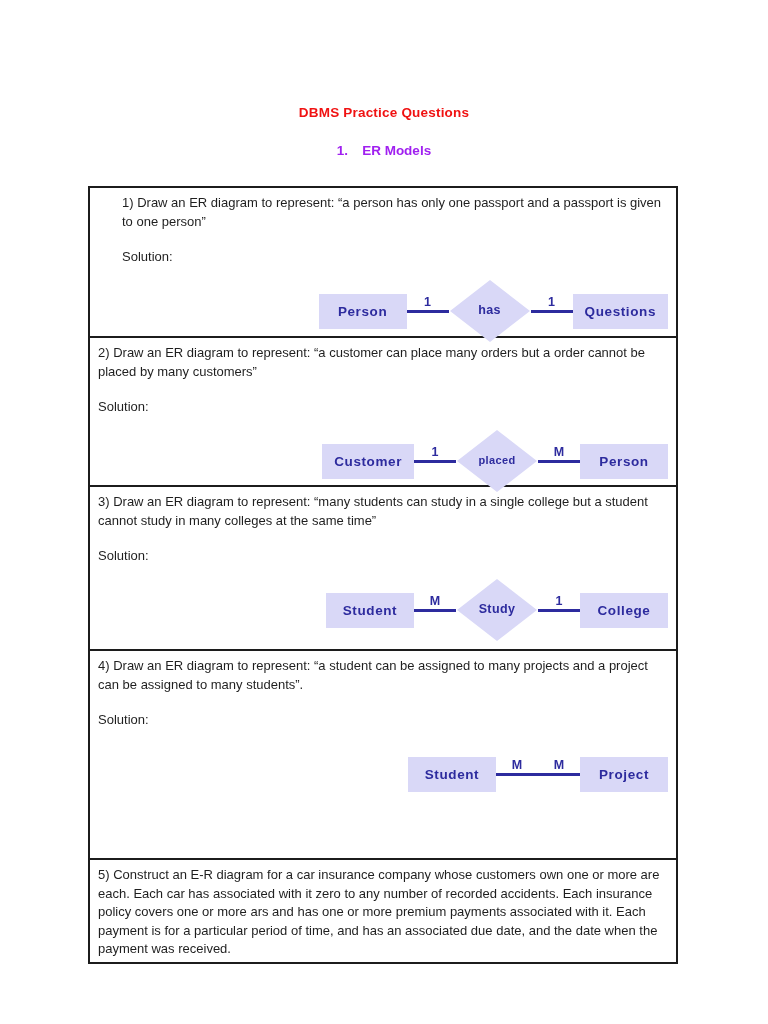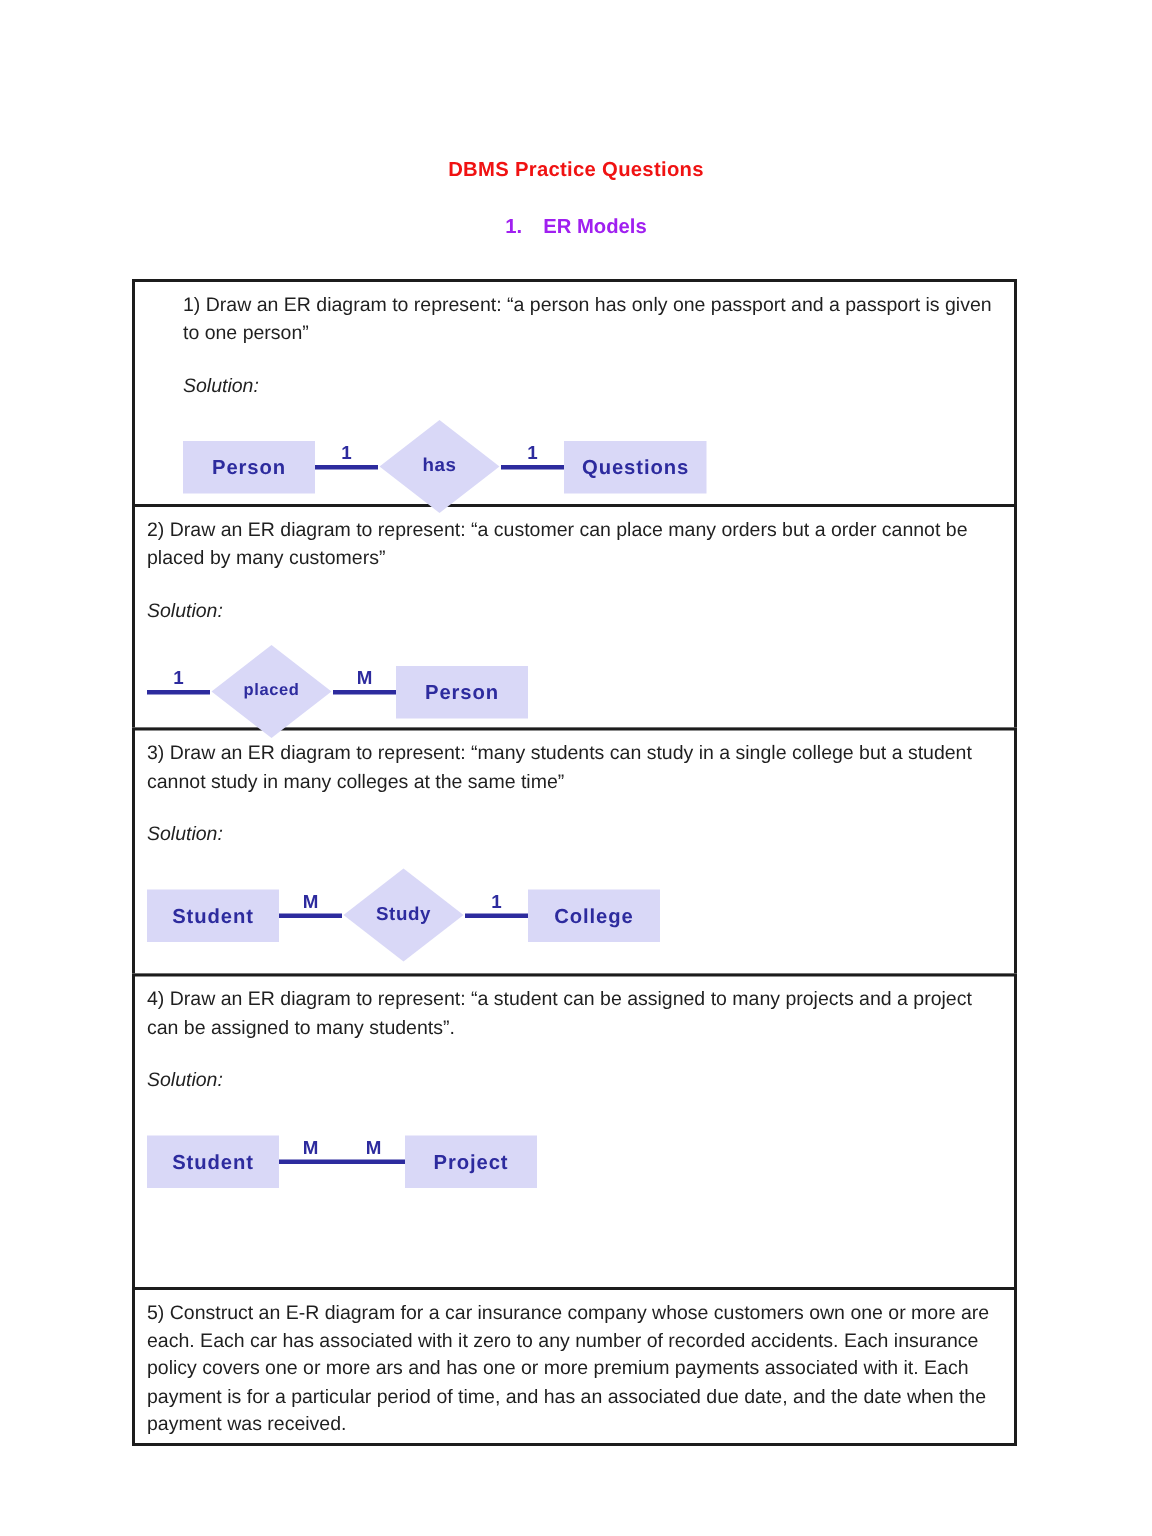--- a/index.html
+++ b/index.html
@@ -18,24 +18,24 @@
     font-size:13.5px;font-weight:bold;color:var(--section-purple,#a020f0);
   }
   .content{position:absolute;top:186px;left:88px;width:590px;}
   .qbox{
     box-sizing:border-box;border:2px solid var(--border,#1c1c1c);
     padding:6px 8px 0 8px;background:#fff;
   }
   .qbox + .qbox{margin-top:-2px;}
   .q1{height:152px;padding-left:32px;} .q2{height:151px;} .q3{height:166px;} .q4{height:211px;} .q5{height:106px;}
   .qtext{font-size:13px;line-height:18.5px;}
-  .solution{font-size:13px;line-height:18px;margin-top:17px;font-style:italic;}
+  .solution{font-size:13px;line-height:18px;margin-top:17px;}
   
   .diagram{
-    margin-top:13px;display:flex;justify-content:flex-start;align-items:center;
+    margin-top:13px;display:flex;justify-content:flex-end;align-items:center;
     height:64px;color:var(--diagram-ink,#2d2b9e);
   }
   .entity{
     min-width:88px;height:35px;box-sizing:border-box;padding:0 12px;
     background:var(--diagram-fill,#d9d8f7);
     display:flex;align-items:center;justify-content:center;
     font-size:13.5px;font-weight:bold;letter-spacing:.6px;
     color:var(--diagram-ink,#2d2b9e);
   }
   .connector{position:relative;width:42px;height:35px;flex:0 0 auto;}
@@ -93,20 +93,21 @@
           <span class="line"></span>
         </div>
         <div class="entity">Questions</div>
       </div>
     </div>
 
     <div class="qbox q2">
       <div class="qtext">2) Draw an ER diagram to represent: “a customer can place many orders but a order cannot be placed by many customers”</div>
       <div class="solution">Solution:</div>
       <div class="diagram">
+        <div class="entity">Customer</div>
         <div class="connector">
           <span class="card">1</span>
           <span class="line"></span>
         </div>
         <div class="diamond-wrap">
           <svg width="82" height="64" viewBox="0 0 82 64">
               <polygon points="41,1 81,32 41,63 1,32"></polygon>
             </svg>
           <span class="rel-label rel-small">placed</span>
         </div>

